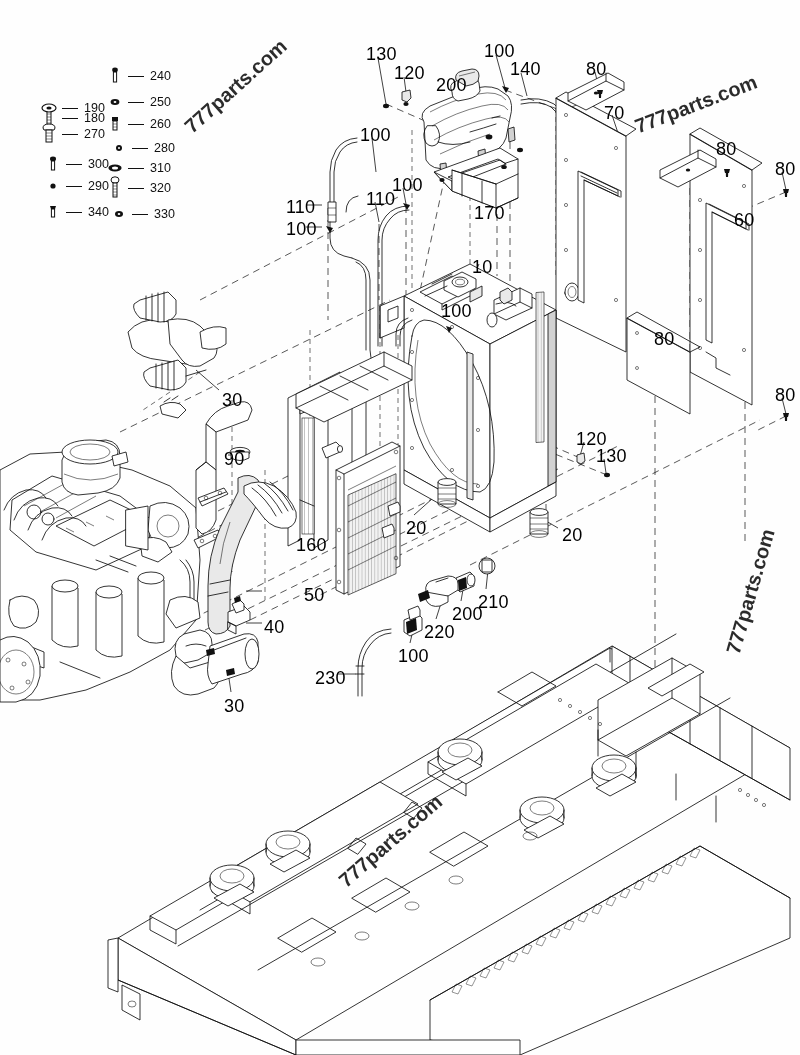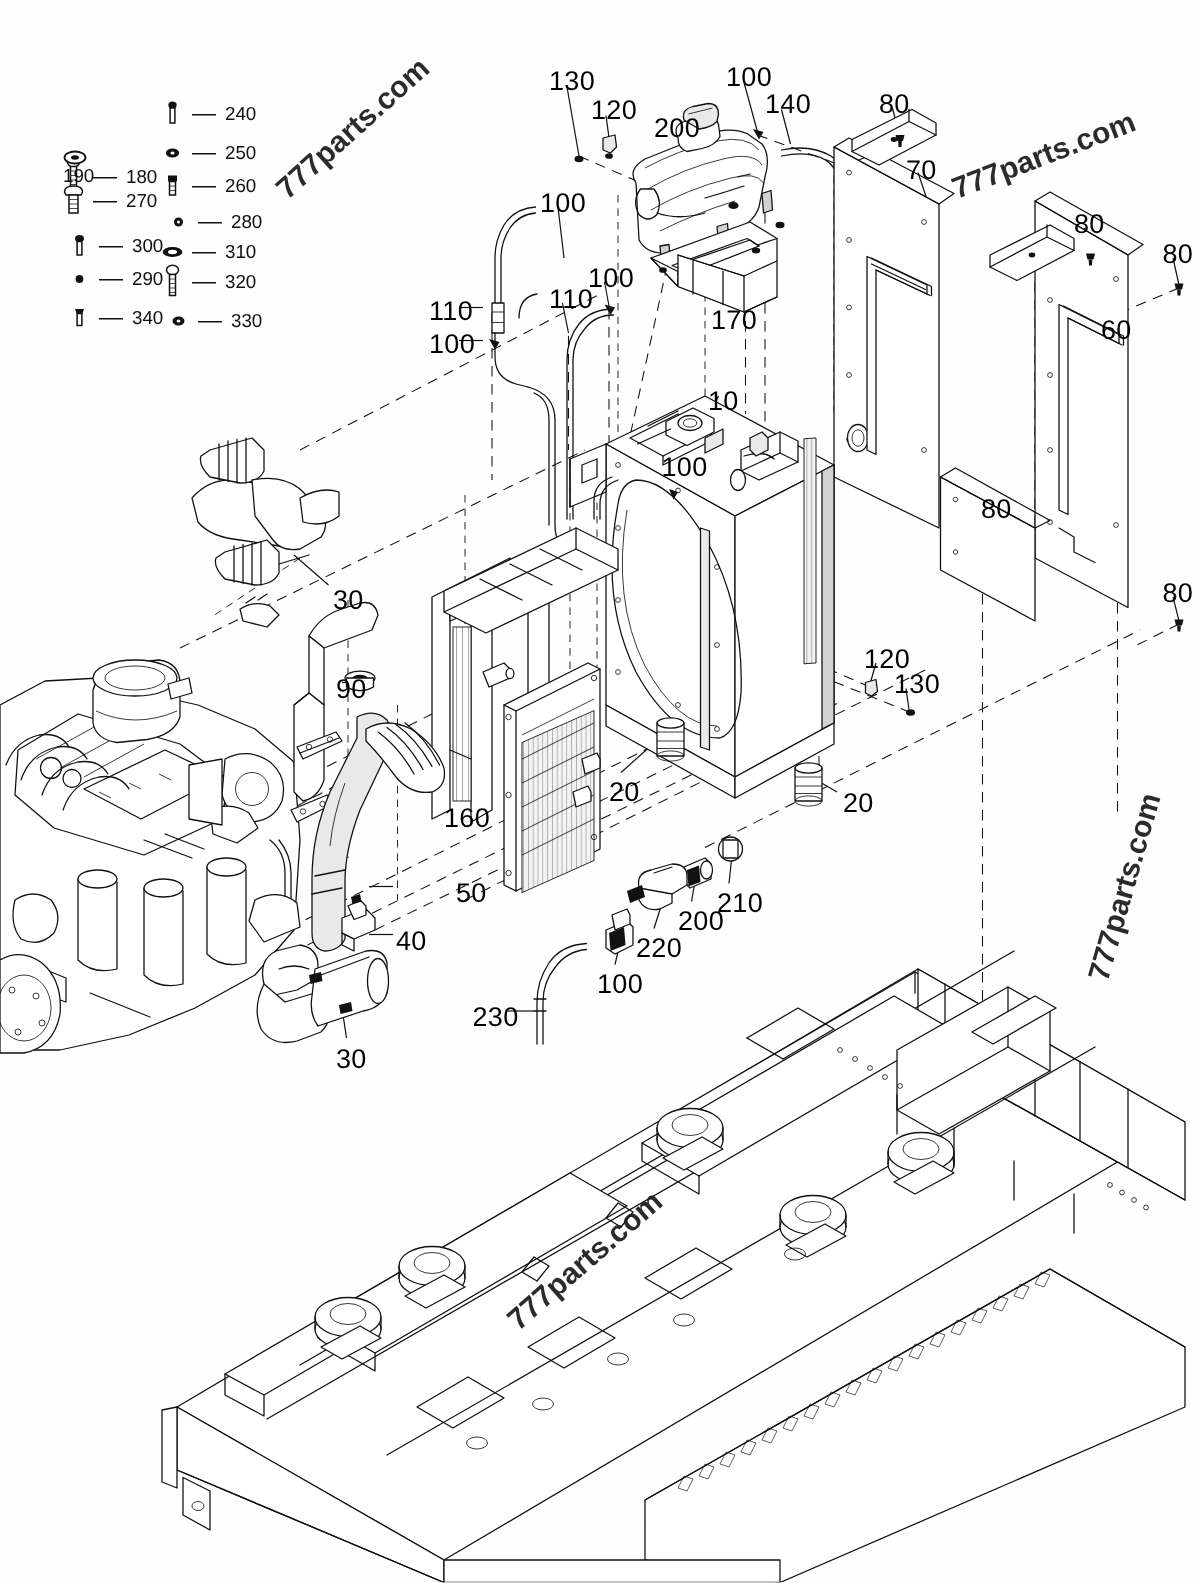--- a/index.html
+++ b/index.html
@@ -769,21 +769,21 @@
         <svg width="12" height="28" viewBox="0 0 12 28">
             <ellipse cx="6" cy="4" rx="4" ry="3.4" fill="#fff" stroke="#111" stroke-width="1"></ellipse>
             <rect x="4" y="7" width="4" height="18" fill="#fff" stroke="#111" stroke-width="1"></rect>
             <path d="M4 10 h4 M4 13 h4 M4 16 h4 M4 19 h4 M4 22 h4" stroke="#111" stroke-width=".5"></path>
           </svg>
       </span>
       <span class="leg-dash"></span>
       <span class="leg-num">180</span>
     </div>
 
-    <div class="leg-row" style="left:0px;top:42px;flex-direction:column;">
+    <div class="leg-row" style="left:0px;top:42px;">
       <span class="leg-ico">
         <svg width="16" height="10" viewBox="0 0 16 10">
             <ellipse cx="8" cy="5" rx="7" ry="4" fill="#fff" stroke="#111" stroke-width="1.2"></ellipse>
             <ellipse cx="8" cy="5" rx="2.6" ry="1.5" fill="#111"></ellipse>
           </svg>
       </span>
       <span class="leg-dash"></span>
       <span class="leg-num">190</span>
     </div>
 

